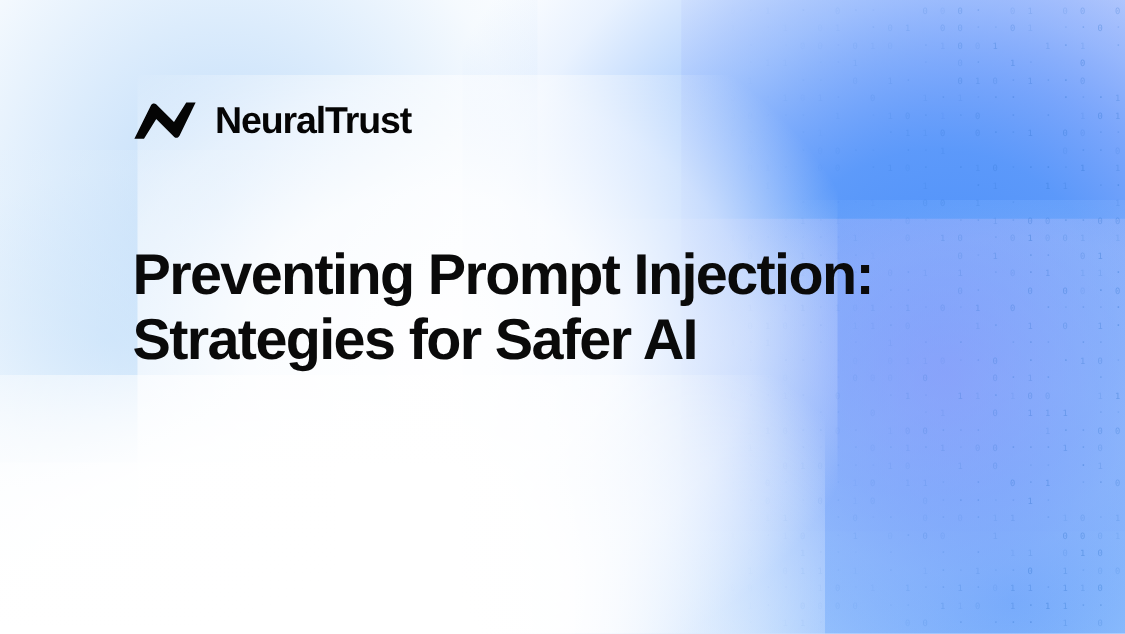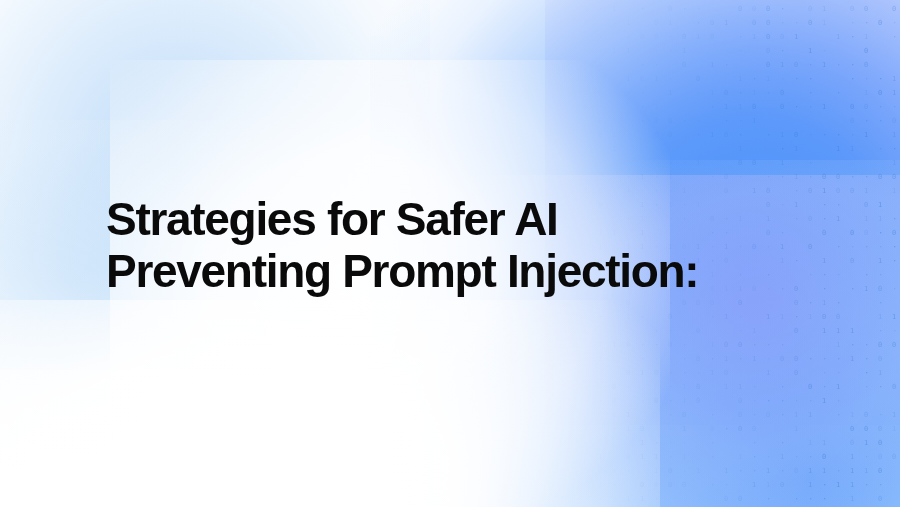--- a/index.html
+++ b/index.html
@@ -733,19 +733,27 @@
       <span class="bit" style="left: 144px; top: 496px; opacity: 0.5;">0</span>
       <span class="bit" style="left: 158px; top: 496px; opacity: 0.68;">0</span>
       <span class="bit" style="left: 186px; top: 496px; opacity: 0.87; font-size: 9px;">·</span>
       <span class="bit" style="left: 214px; top: 496px; opacity: 0.63; font-size: 9px;">·</span>
       <span class="bit" style="left: 228px; top: 496px; opacity: 0.8; font-size: 9px;">·</span>
       <span class="bit" style="left: 242px; top: 496px; opacity: 0.91; font-size: 9px;">·</span>
       <span class="bit" style="left: 270px; top: 496px; opacity: 0.52;">1</span>
       <span class="bit" style="left: 298px; top: 496px; opacity: 0.54;">0</span>
     </div>
 
+  <div id="logo-lockup">
+    <span>
+      <svg id="logo-mark" viewBox="0 0 52 34" xmlns="http://www.w3.org/2000/svg" aria-hidden="true">
+        <path d="M1.5 31.0 L14.8 4.2 C15.6 2.6 17.6 2.2 18.9 3.4 L33.2 17.6 L43.0 2.0 L50.5 2.0 L37.6 28.6 C36.8 30.3 34.7 30.8 33.4 29.5 L19.0 15.2 L9.2 31.0 Z" fill="#050505"></path>
+      </svg>
+    </span>
+    <span id="logo-wordmark">NeuralTrust</span>
+  </div>
 
   <h1 id="headline">
+    <span class="line">Preventing Prompt Injection:</span>
     <span class="line">Strategies for Safer AI</span>
-    <span class="line">Preventing Prompt Injection:</span>
   </h1>
 
 </div>
 
 </body></html>

